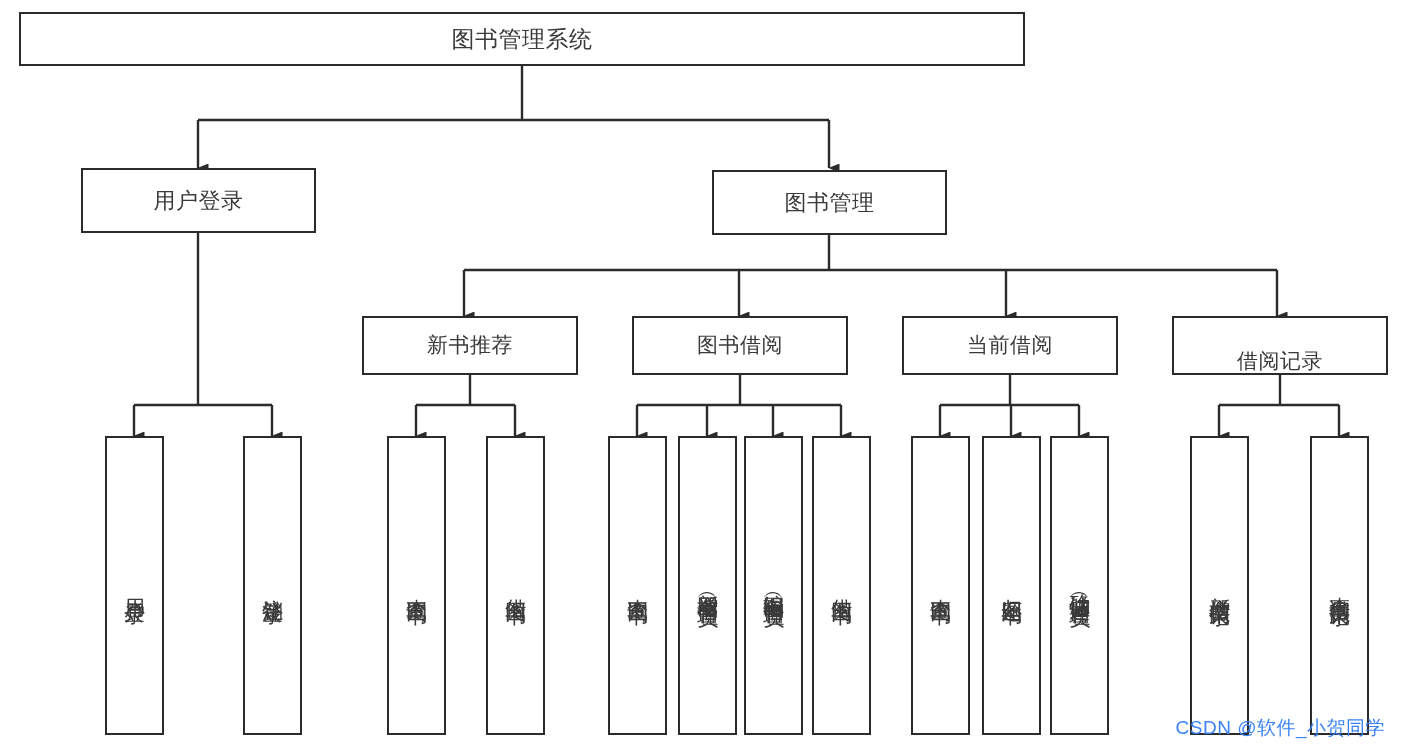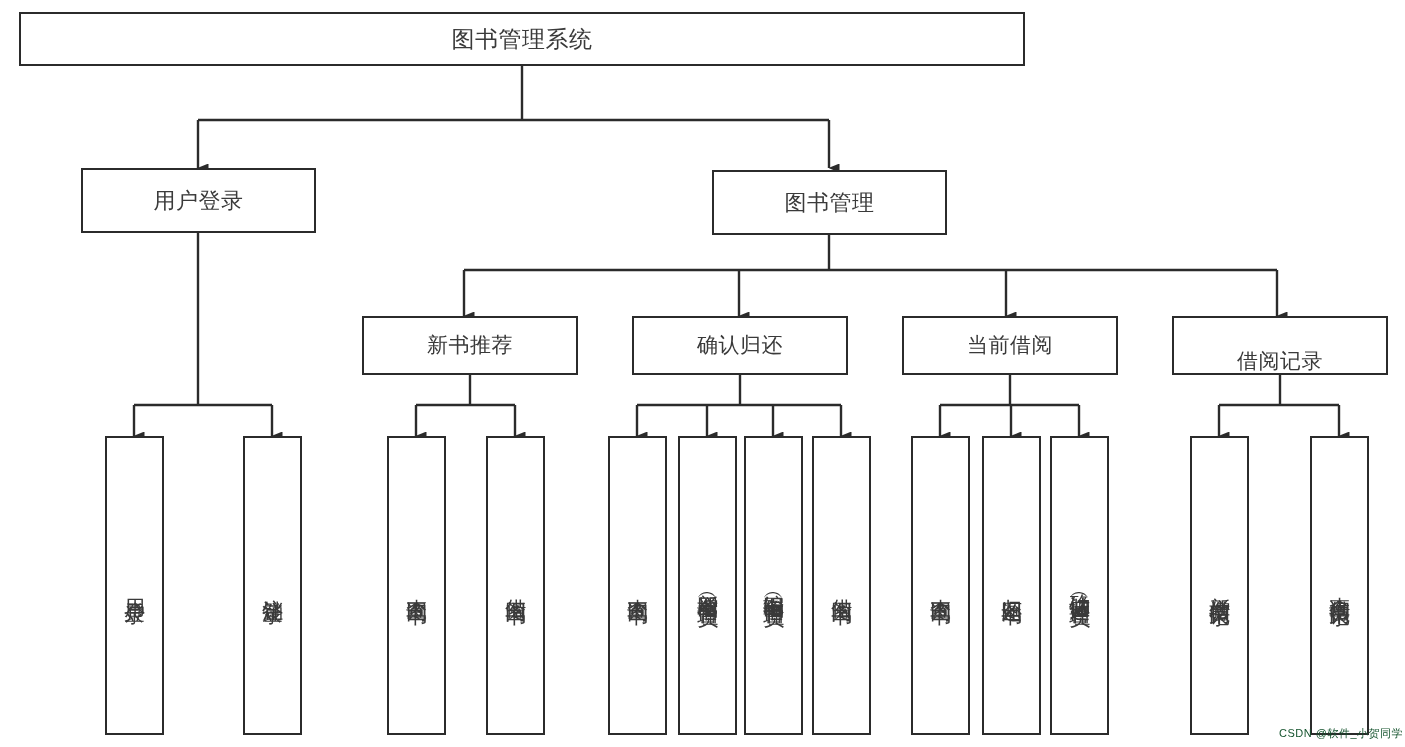--- a/index.html
+++ b/index.html
@@ -52,24 +52,24 @@
     writing-mode: vertical-rl;
     text-orientation: upright;
     font-size: 21px;
     line-height: 1.25;
     letter-spacing: 2px;
     white-space: normal;
     max-height: 100%;
   }
   .watermark {
     position: absolute;
-    right: 2px;
+    right: 20px;
     bottom: 6px;
-    font-size: 11px;
-    color: #14532d;
+    font-size: 19px;
+    color: #3b82f6;
     font-family: "Liberation Sans", "DejaVu Sans", sans-serif;
     letter-spacing: 0.5px;
     white-space: nowrap;
     pointer-events: none;
   }
 </style>
 </head>
 <body>
 
 <div id="canvas">
@@ -124,21 +124,21 @@
       <div class="node-box node-l2" style="left: 81px; top: 168px; width: 235px; height: 65px;">
         <span class="node-label">用户登录</span>
       </div>
       <div class="node-box node-l2" style="left: 712px; top: 170px; width: 235px; height: 65px;">
         <span class="node-label">图书管理</span>
       </div>
       <div class="node-box node-l3" style="left: 362px; top: 316px; width: 216px; height: 59px;">
         <span class="node-label">新书推荐</span>
       </div>
       <div class="node-box node-l3" style="left: 632px; top: 316px; width: 216px; height: 59px;">
-        <span class="node-label">确认归还</span>
+        <span class="node-label">图书借阅</span>
       </div>
       <div class="node-box node-l3" style="left: 902px; top: 316px; width: 216px; height: 59px;">
         <span class="node-label">当前借阅</span>
       </div>
       <div class="node-box node-l3" style="left: 1172px; top: 316px; width: 216px; height: 59px; align-items: flex-end;">
         <span class="node-label">借阅记录</span>
       </div>
       <div class="node-box node-leaf" style="left: 105px; top: 436px; width: 59px; height: 299px;">
         <span class="node-label">用户登录</span>
       </div>

